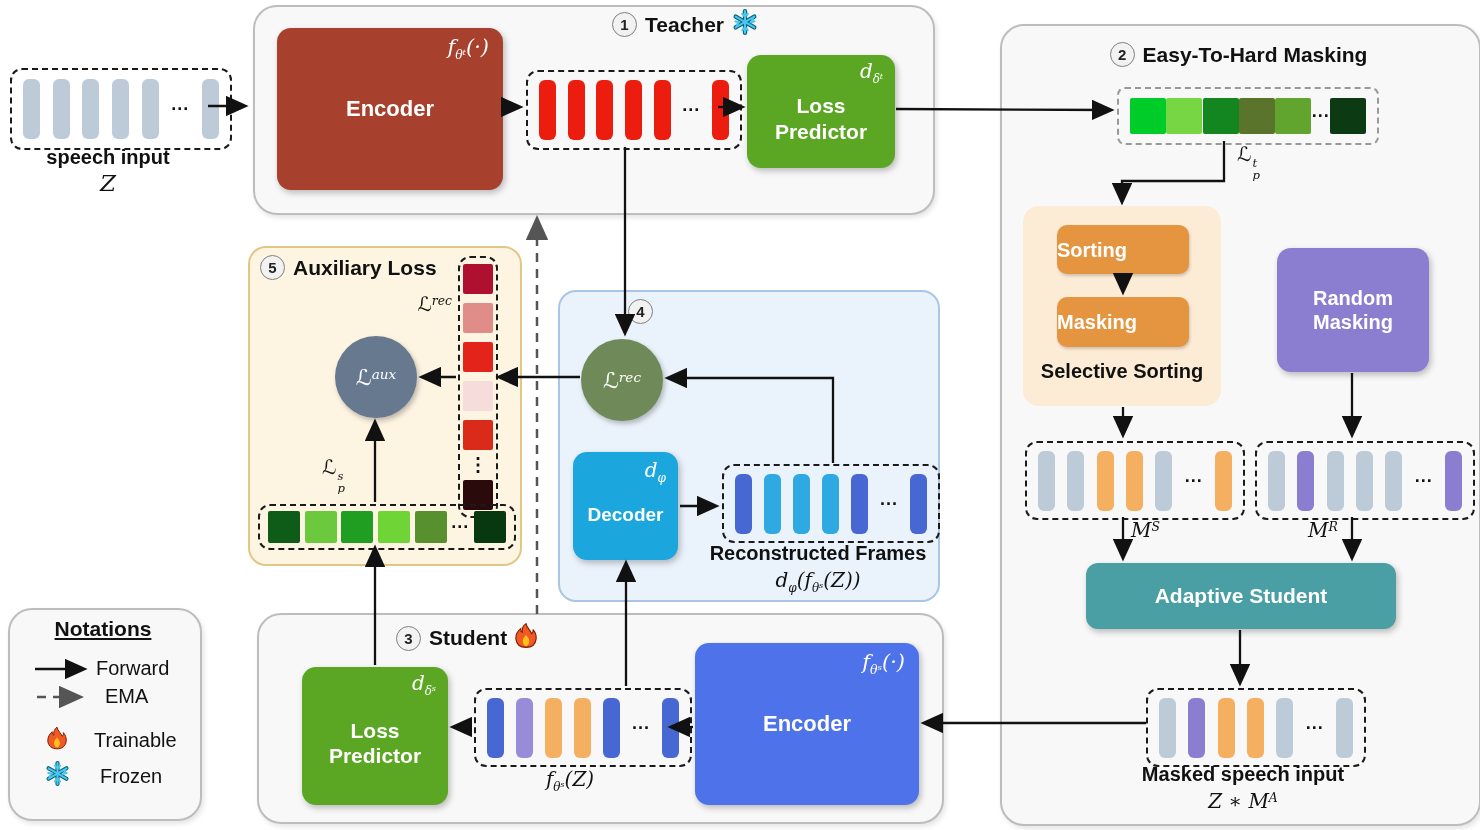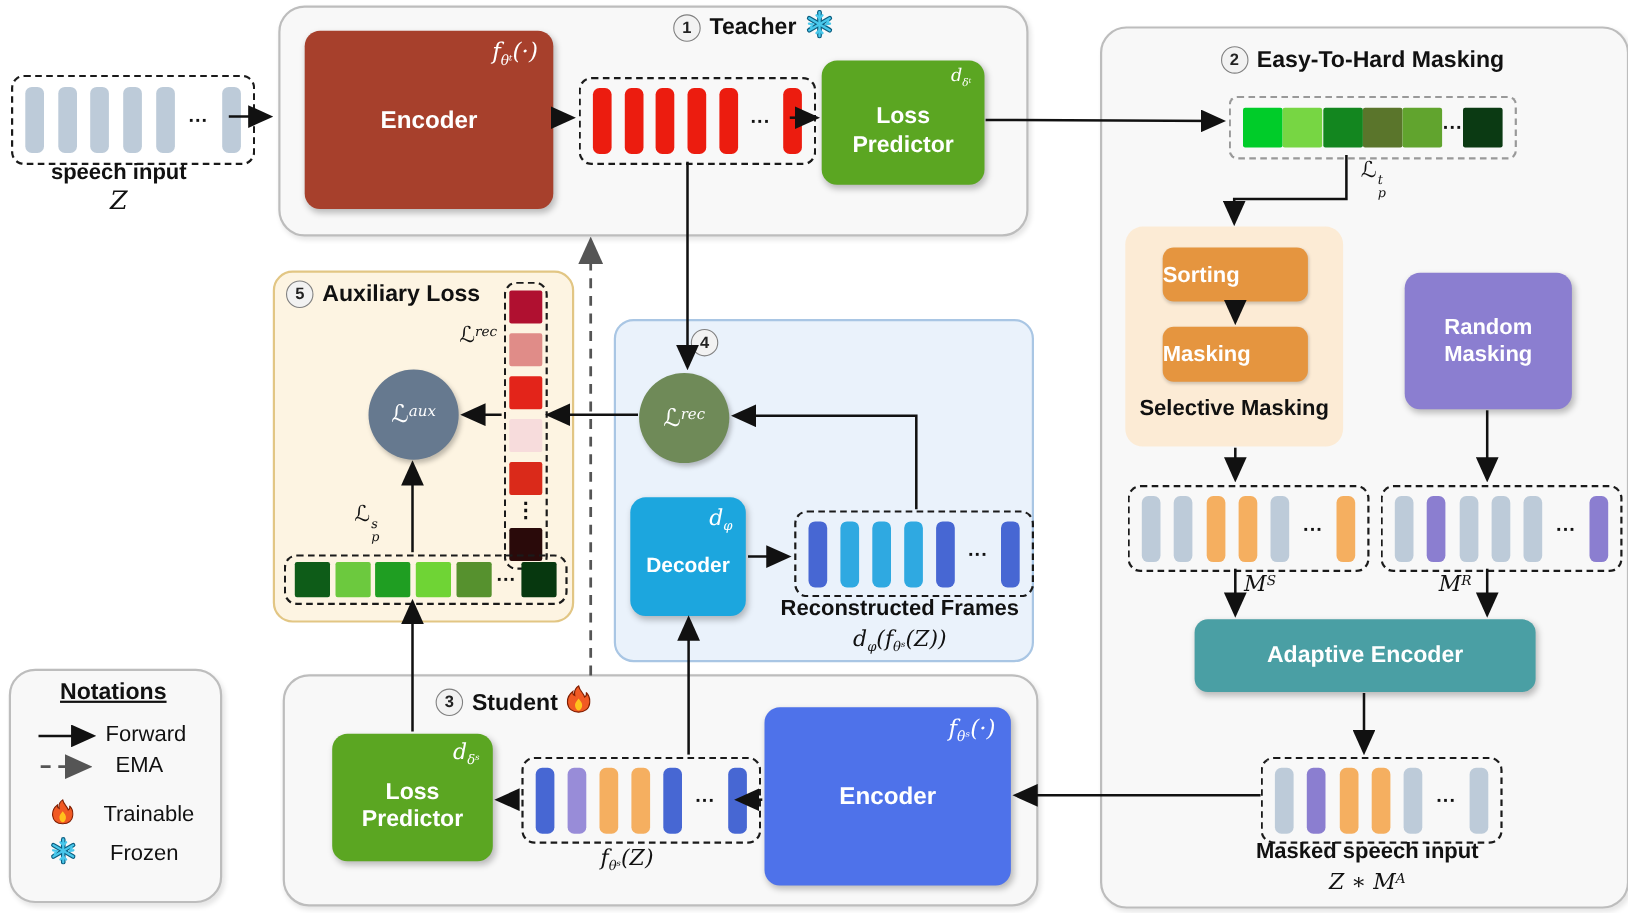--- a/index.html
+++ b/index.html
@@ -106,21 +106,21 @@
       <div class="cell" style="background: rgb(236, 28, 15);"></div>
       <div class="cell" style="background: rgb(236, 28, 15);"></div>
       <div class="cell" style="background: rgb(236, 28, 15);"></div>
       <div class="cell" style="background: rgb(236, 28, 15);"></div>
       <div class="cell" style="background: rgb(236, 28, 15);"></div>
       <span class="dots">···</span>
       <div class="cell" style="background: rgb(236, 28, 15);"></div>
     </div>
 
   <div class="bigbox" style="left: 747px; top: 55px; width: 148px; height: 113px; background: rgb(91, 166, 34);">
-    <span class="math white fnlabel" style="font-size:16px;top:4px;right:12px;">
+    <span class="math white fnlabel" style="font-size:20px;top:4px;right:12px;">
       <span>d</span><span class="msub">δᵗ</span>
     </span>
     <span class="boxlabel" style="font-size:21px;width:110px;margin-top:14px;">Loss Predictor</span>
   </div>
 
   <div class="title" style="left:1000px;top:42px;width:477px;justify-content:center;">
     <span class="circnum">2</span>
     <span>Easy-To-Hard Masking</span>
   </div>
 
@@ -140,21 +140,21 @@
       </span>
   </div>
 
   <div class="subpanel" style="left: 1023px; top: 206px; width: 198px; height: 200px; background: rgb(252, 235, 213);"></div>
   <div class="smallbox" style="left: 1057px; top: 225px; width: 132px; height: 49px; background: rgb(229, 149, 63);">
     <span class="boxlabel" style="font-size:20px;">Sorting</span>
   </div>
   <div class="smallbox" style="left: 1057px; top: 297px; width: 132px; height: 50px; background: rgb(229, 149, 63);">
     <span class="boxlabel" style="font-size:20px;">Masking</span>
   </div>
-  <div class="caption" style="left:1023px;top:360px;width:198px;">Selective Masking</div>
+  <div class="caption" style="left:1023px;top:360px;width:198px;">Selective Sorting</div>
 
   <div class="bigbox" style="left: 1277px; top: 248px; width: 152px; height: 124px; background: rgb(139, 126, 208);">
     <span class="boxlabel" style="font-size:20px;width:110px;">Random Masking</span>
   </div>
 
   <div class="dashedbox bars" style="left:1025px;top:441px;width:194px;height:75px;">
       <div class="cell" style="background: rgb(189, 203, 217);"></div>
       <div class="cell" style="background: rgb(189, 203, 217);"></div>
       <div class="cell" style="background: rgb(245, 175, 96);"></div>
       <div class="cell" style="background: rgb(245, 175, 96);"></div>
@@ -173,21 +173,21 @@
       <div class="cell" style="background: rgb(189, 203, 217);"></div>
       <div class="cell" style="background: rgb(189, 203, 217);"></div>
       <span class="dots">···</span>
       <div class="cell" style="background: rgb(139, 126, 208);"></div>
     </div>
   <div class="mathpos math" style="left:1308px;top:518px;text-align:center;">
     <span>M</span><span class="msup">R</span>
   </div>
 
   <div class="bigbox" style="left: 1086px; top: 563px; width: 310px; height: 66px; border-radius: 12px; background: rgb(74, 159, 164);">
-    <span class="boxlabel" style="font-size:21px;">Adaptive Encoder</span>
+    <span class="boxlabel" style="font-size:21px;">Adaptive Student</span>
   </div>
 
   <div class="dashedbox bars" style="left:1146px;top:688px;width:194px;height:75px;">
       <div class="cell" style="background: rgb(189, 203, 217);"></div>
       <div class="cell" style="background: rgb(139, 126, 208);"></div>
       <div class="cell" style="background: rgb(245, 175, 96);"></div>
       <div class="cell" style="background: rgb(245, 175, 96);"></div>
       <div class="cell" style="background: rgb(189, 203, 217);"></div>
       <span class="dots">···</span>
       <div class="cell" style="background: rgb(189, 203, 217);"></div>
@@ -273,21 +273,21 @@
     <span class="circnum">3</span>
     <span>Student</span>
     <span class="icon">
       <svg width="22" height="27" viewBox="0 0 24 28">
         <path d="M12 1 C13 6 17 8 18 12 C19.8 11 20 9 19.5 7.5 C22 10 23.5 14 23 18 C22.3 24 17.7 27 12 27 C6.3 27 1.7 24 1 18 C0.6 13.5 3 9 6.3 6.5 C6 8.5 6.7 10 8.2 10.5 C7.5 7 9 3 12 1 Z" fill="#F15A24" stroke="#7F1D00" stroke-width="1.2"></path>
         <path d="M12 13.5 C14 16.3 16 18 15.5 21 C15 23.9 13.5 25.4 12 25.4 C10.5 25.4 9 23.9 8.5 21 C8 18 10 16.3 12 13.5 Z" fill="#FFC21C"></path>
       </svg>
     </span>
   </div>
 
-  <div class="bigbox" style="left: 302px; top: 667px; width: 146px; height: 116px; background: rgb(91, 166, 34);">
+  <div class="bigbox" style="left: 302px; top: 667px; width: 146px; height: 138px; background: rgb(91, 166, 34);">
     <span class="math white fnlabel" style="font-size:20px;top:4px;right:12px;">
       <span>d</span><span class="msub">δˢ</span>
     </span>
     <span class="boxlabel" style="font-size:21px;width:110px;margin-top:14px;">Loss Predictor</span>
   </div>
 
   <div class="dashedbox bars" style="left:474px;top:688px;width:192px;height:75px;">
       <div class="cell" style="background: rgb(71, 103, 211);"></div>
       <div class="cell" style="background: rgb(152, 140, 216);"></div>
       <div class="cell" style="background: rgb(245, 175, 96);"></div>

